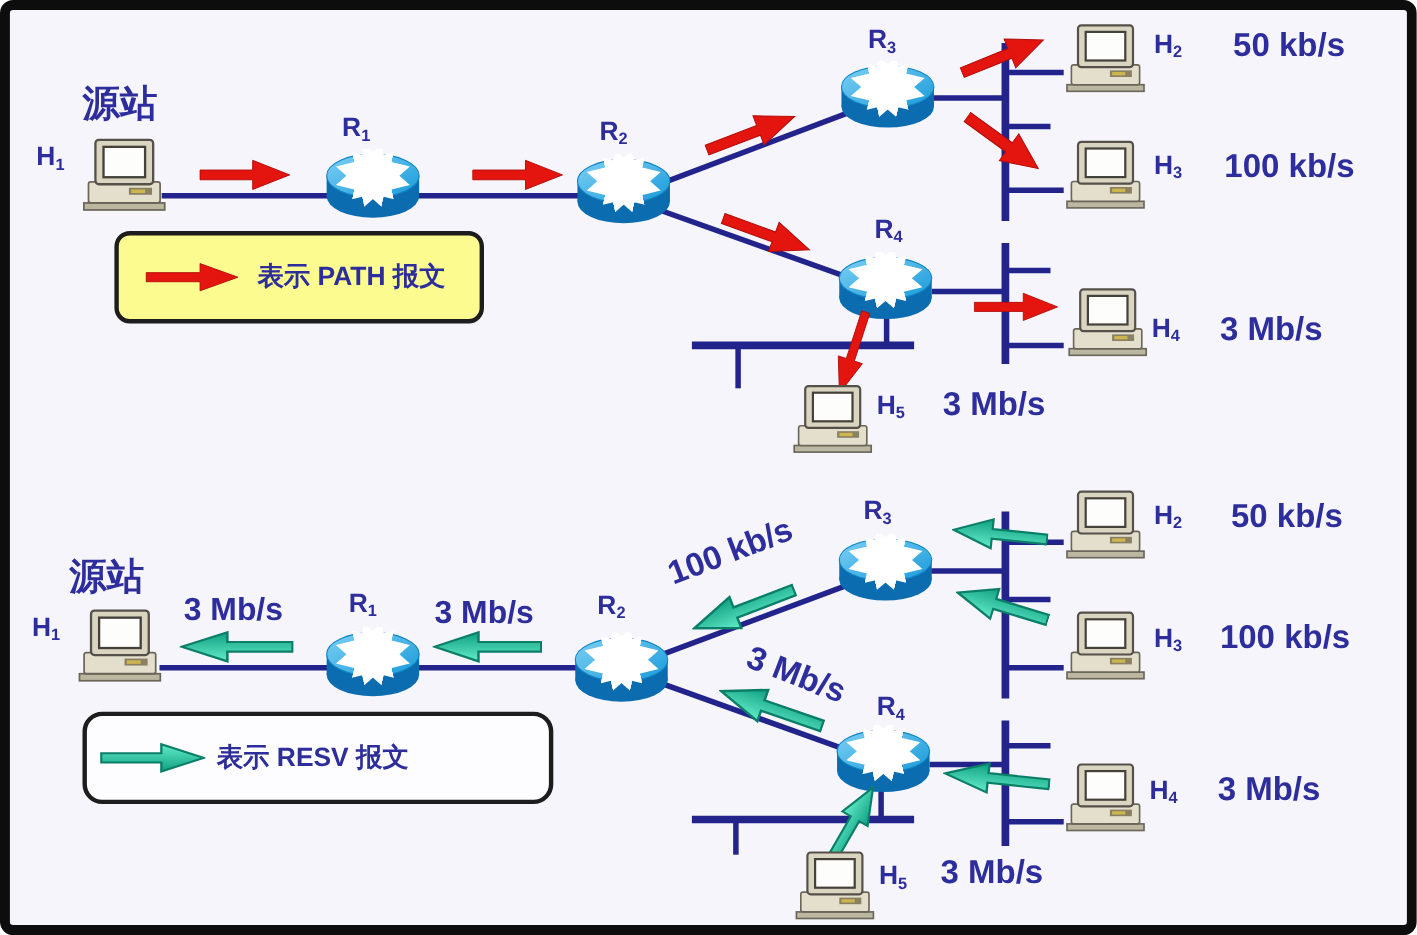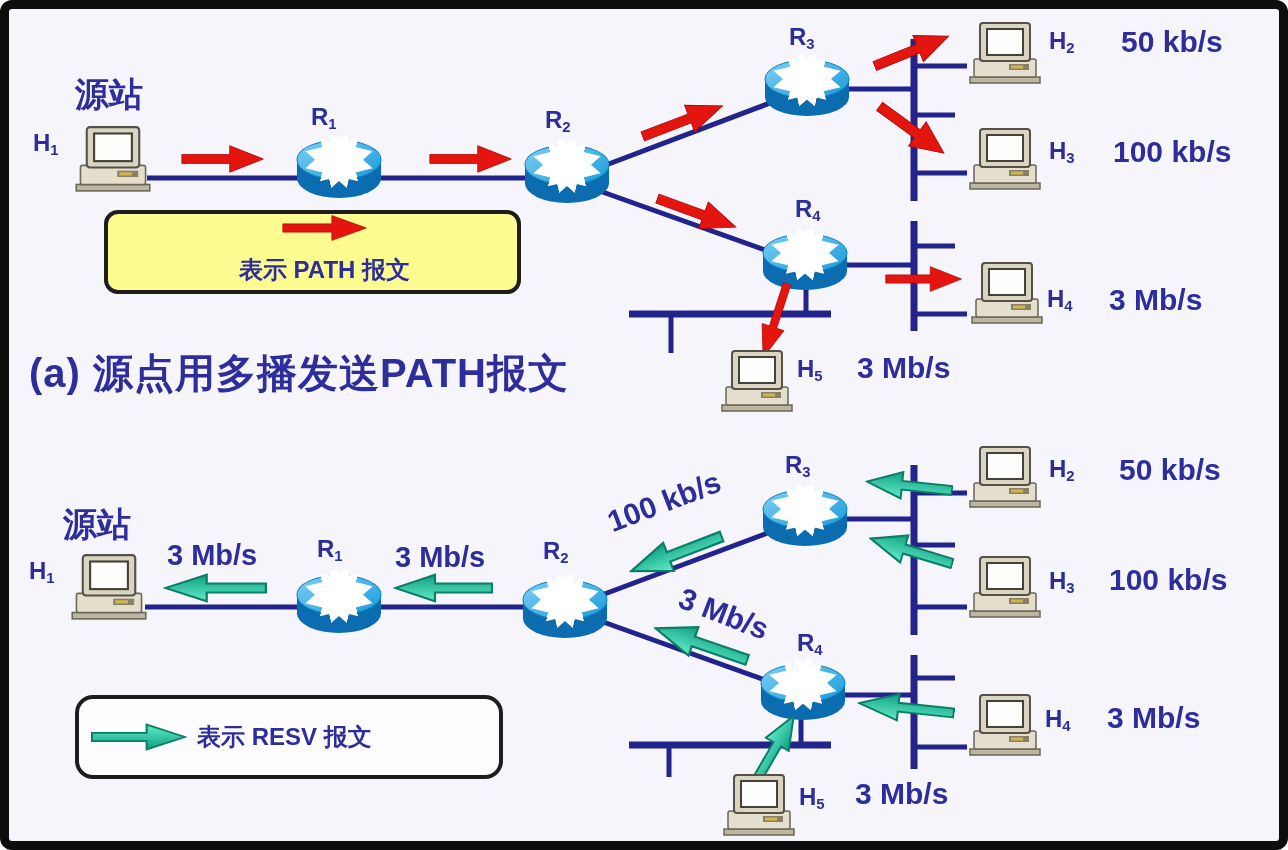--- a/index.html
+++ b/index.html
@@ -15,28 +15,28 @@
   .t36{font-size:34px;}
   .t32{font-size:24px;}
   .t31{font-size:30px;}
   .t30{font-size:29px;}
   .nlabel sub{font-size:0.62em;vertical-align:-0.28em;font-weight:bold;}
   .links{position:absolute;left:0;top:0;width:1270px;height:832px;}
   .links path{stroke:#23238c;fill:none;}
   .arrow-red{fill:#e4150f;stroke:#b30d09;stroke-width:1;}
   .arrow-green{fill:url(#ggrad);stroke:#0b7e68;stroke-width:2.2;}
   .legendA{
-    position:absolute;left:95px;top:201px;width:417px;height:84px;
+    position:absolute;left:95px;top:201px;width:336px;height:84px;
     background:#fbfb8f;border:4px solid #1d1d1d;border-radius:14px;
-    display:flex;align-items:center;gap:16px;padding-left:24px;box-sizing:border-box;flex-direction:column;
+    display:flex;align-items:center;gap:16px;padding-left:24px;box-sizing:border-box;
   }
   .legendB{
     position:absolute;left:66px;top:638px;width:428px;height:84px;
     background:#fdfdff;border:4px solid #1d1d1d;border-radius:18px;
-    display:flex;align-items:center;gap:10px;padding-left:12px;box-sizing:border-box;margin-top:48px;
+    display:flex;align-items:center;gap:10px;padding-left:12px;box-sizing:border-box;
   }
   .rot{transform-origin:50% 50%;}
 </style>
 </head>
 <body>
 
 <svg width="0" height="0" style="position:absolute" aria-hidden="true">
   <defs>
     <linearGradient id="ggrad" x1="0" y1="0" x2="0" y2="1">
       <stop offset="0" stop-color="#63ecc9"></stop>
@@ -183,21 +183,20 @@
   <span class="abs txt t32 nlabel" style="left:788px;top:348px"><span>H</span><sub>5</sub></span>
   <div class="abs txt t31" style="left:848px;top:344px">3 Mb/s</div>
 
   <div class="legendA">
     <svg class="arrow-red" style="width:86px;height:28px;flex:none">
         <use href="#sym-arrow"></use>
       </svg>
     <span class="txt t32">表示 PATH 报文</span>
   </div>
 
-  <div class="abs txt t40" style="left:20px;top:344px">(a) 源点用多播发送PATH报文</div>
 
   <div class="abs txt t36" style="left:54px;top:498px">源站</div>
 
   <span class="abs txt t32 nlabel" style="left:20px;top:550px"><span>H</span><sub>1</sub></span>
   <svg class="abs" style="left:58px;top:544px;width:84px;height:68px">
       <use href="#sym-host"></use>
     </svg>
 
   <div class="abs txt t30" style="left:158px;top:532px">3 Mb/s</div>
   <svg class="abs arrow-green rot" style="left:154px;top:564px;width:104px;height:30px;transform:rotate(180deg)">

